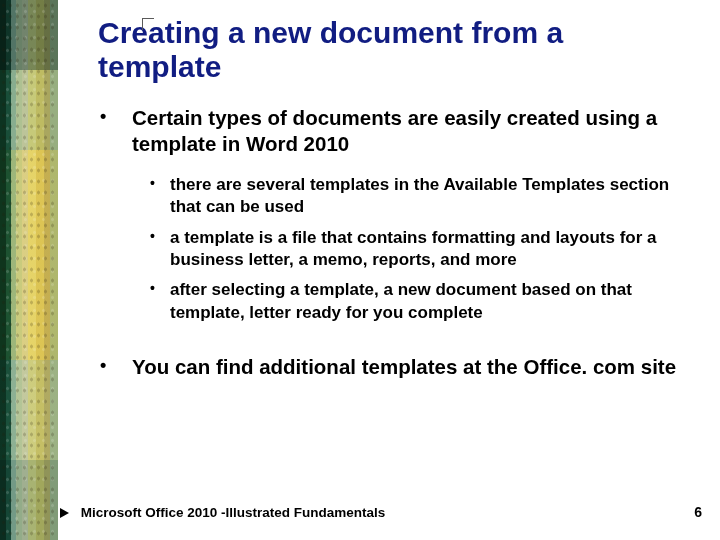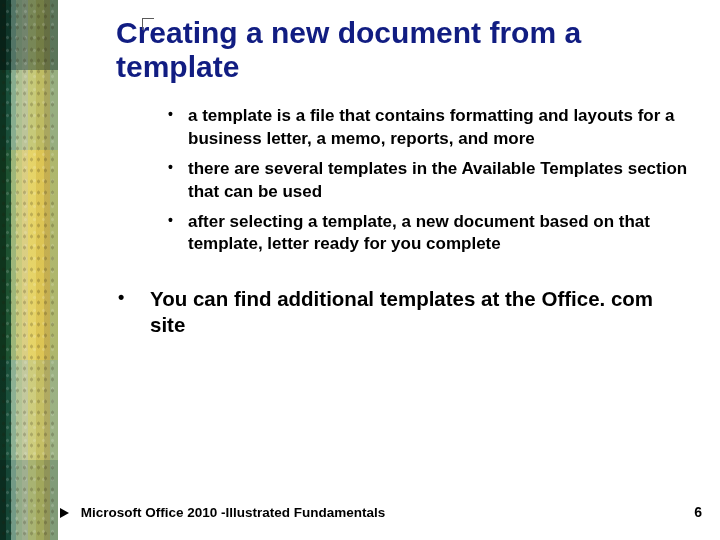--- a/index.html
+++ b/index.html
@@ -43,21 +43,21 @@
     background-image:
       radial-gradient(rgba(40,30,10,0.35) 1px, transparent 1.5px),
       radial-gradient(rgba(255,255,255,0.25) 1px, transparent 1.5px);
     background-size: 7px 11px, 9px 13px;
     background-position: 0 0, 3px 5px;
     opacity:0.6;
   }
   .slide {
     position: absolute;
     left: 58px; top: 0; right: 0; bottom: 0;
-    padding: 10px 26px 0 28px;
+    padding: 10px 26px 0 10px;
   }
   .corner-mark {
     position: absolute;
     left: 84px; top: 18px;
     width: 12px; height: 12px;
     border-left: 1.5px solid #5a5a5a;
     border-top: 1.5px solid #5a5a5a;
   }
   h1.title {
     color: #111d82;
@@ -124,27 +124,32 @@
 </head>
 <body>
 
 <div class="sidebar-deco"></div>
 
 <div class="slide">
   <div class="corner-mark"></div>
 
   <h1 class="title">Creating a new document from a template</h1>
 
+  <ul class="top">
+    <li>
+      <span>Certain types of documents are easily created using a template in Word 2010</span>
+    </li>
+  </ul>
 
   <ul class="sub">
     <li>
-      <span>a template is a file that contains formatting  and layouts for a business letter, a memo, reports, and more</span>
+      <span>there are several templates in the Available Templates section that can be used</span>
     </li>
     <li>
-      <span>there are several templates in the Available Templates section that can be used</span>
+      <span>a template is a file that contains formatting  and layouts for a business letter, a memo, reports, and more</span>
     </li>
     <li>
       <span>after selecting a template, a new document based on that template, letter ready for you complete</span>
     </li>
   </ul>
 
   <ul class="top" style="margin-top:30px;">
     <li>
       <span>You can find additional templates at the Office. com site</span>
     </li>

